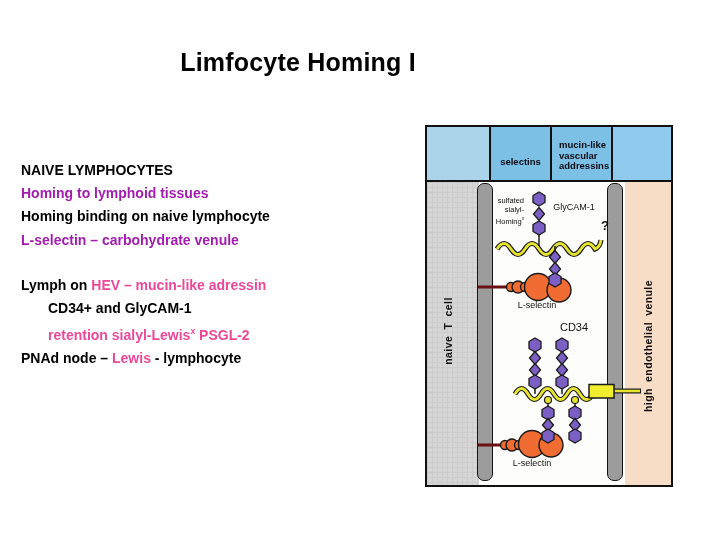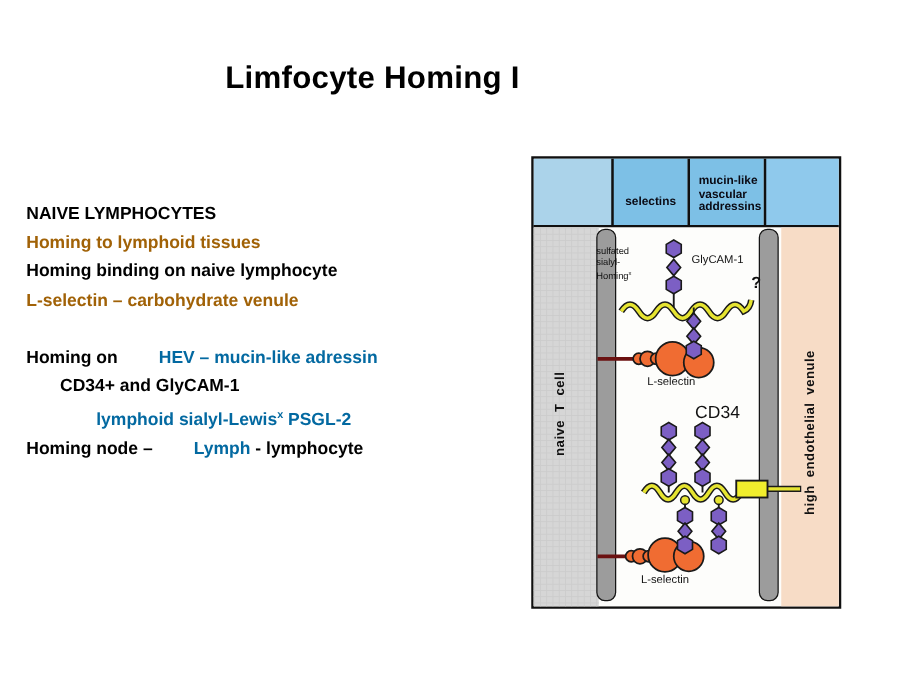--- a/index.html
+++ b/index.html
@@ -10,22 +10,22 @@
   }
   .title {
     position:absolute; left:0; top:48px; width:596px; text-align:center;
     font-size:25px; font-weight:bold; color:#000000; letter-spacing:0.2px;
   }
   .text-block {
     position:absolute; left:21px; top:159px; width:400px;
     font-size:14px; font-weight:bold; line-height:23.2px; color:#000000;
     white-space:nowrap;
   }
-  .t-red  { color:#a16207; }
-  .t-blue { color:#0369a1;margin-left:29px; }
+  .t-red  { color:#a21caf; }
+  .t-blue { color:#ec4899; }
   .indent { padding-left:27px; }
   .spacer { height:22px; }
   sup { font-size:0.62em; }
 
   
   .figure {
     position:absolute; left:425px; top:125px; width:248px; height:362px;
     border:2px solid #101010; background:#fdfdfb;
   }
   .fig-header {
@@ -46,49 +46,49 @@
                                 linear-gradient(90deg,#cccccc 1px, transparent 1px);
                background-size:5px 5px; }
   .bar-right { position:absolute; left:198px; top:0; width:46px; height:303px; background:#f7dcc6; }
   .membrane  { position:absolute; top:1px; width:16px; height:298px; background:#9c9c9c;
                border:1.5px solid #141414; border-radius:7px; }
   .mem-left  { left:50px; }
   .mem-right { left:180px; }
   .mol-svg   { position:absolute; left:0; top:0; width:244px; height:303px; }
 
   .fig-label { position:absolute; color:#111111; font-weight:normal; }
-  .lbl-sulfated { left:50px; top:14px; width:47px; text-align:left;
+  .lbl-sulfated { left:50px; top:14px; width:47px; text-align:right;
                   font-size:7.5px; line-height:9px; }
   .lbl-glycam   { left:116px; top:20px; width:62px; text-align:center; font-size:9px; }
   .lbl-question { left:174px; top:36px; font-size:13px; font-weight:bold; }
   .lbl-lsel-top { left:80px;  top:118px; width:60px; text-align:center; font-size:9px; }
-  .lbl-cd34     { left:117px; top:139px; width:60px; text-align:center; font-size:14px; }
+  .lbl-cd34     { left:117px; top:139px; width:60px; text-align:center; font-size:11px; }
   .lbl-lsel-bot { left:75px;  top:276px; width:60px; text-align:center; font-size:9px; }
   .v-label { position:absolute; font-size:10.5px; font-weight:bold; color:#111111;
              text-align:center; white-space:nowrap; letter-spacing:0.4px; word-spacing:3px; }
   .lbl-naive { left:-39px; top:143px; width:120px; transform:rotate(-90deg); }
   .lbl-hev   { left:136px; top:158px; width:170px; transform:rotate(-90deg); }
 </style>
 </head>
 <body>
 
 <div class="slide">
 
   <div class="title">Limfocyte Homing I</div>
 
   <div class="text-block">
     <div>NAIVE LYMPHOCYTES</div>
     <div class="t-red">Homing to lymphoid tissues</div>
     <div>Homing binding on naive lymphocyte</div>
     <div class="t-red">L-selectin – carbohydrate venule</div>
     <div class="spacer"></div>
-    <div><span>Homing on </span><span class="t-blue">HEV – mucin-like adressin</span></div>
+    <div><span>Lymph on </span><span class="t-blue">HEV – mucin-like adressin</span></div>
     <div class="indent">CD34+ and GlyCAM-1</div>
-    <div class="indent t-blue"><span>lymphoid sialyl-Lewis</span><sup>x</sup><span> PSGL-2</span></div>
-    <div><span>Homing node – </span><span class="t-blue">Lymph</span><span> - lymphocyte</span></div>
+    <div class="indent t-blue"><span>retention sialyl-Lewis</span><sup>x</sup><span> PSGL-2</span></div>
+    <div><span>PNAd node – </span><span class="t-blue">Lewis</span><span> - lymphocyte</span></div>
   </div>
 
   <div class="figure">
 
     <div class="fig-header">
       <div class="hcell hcell1"></div>
       <div class="hcell hcell2">
         <span>selectins</span>
       </div>
       <div class="hcell hcell3">

